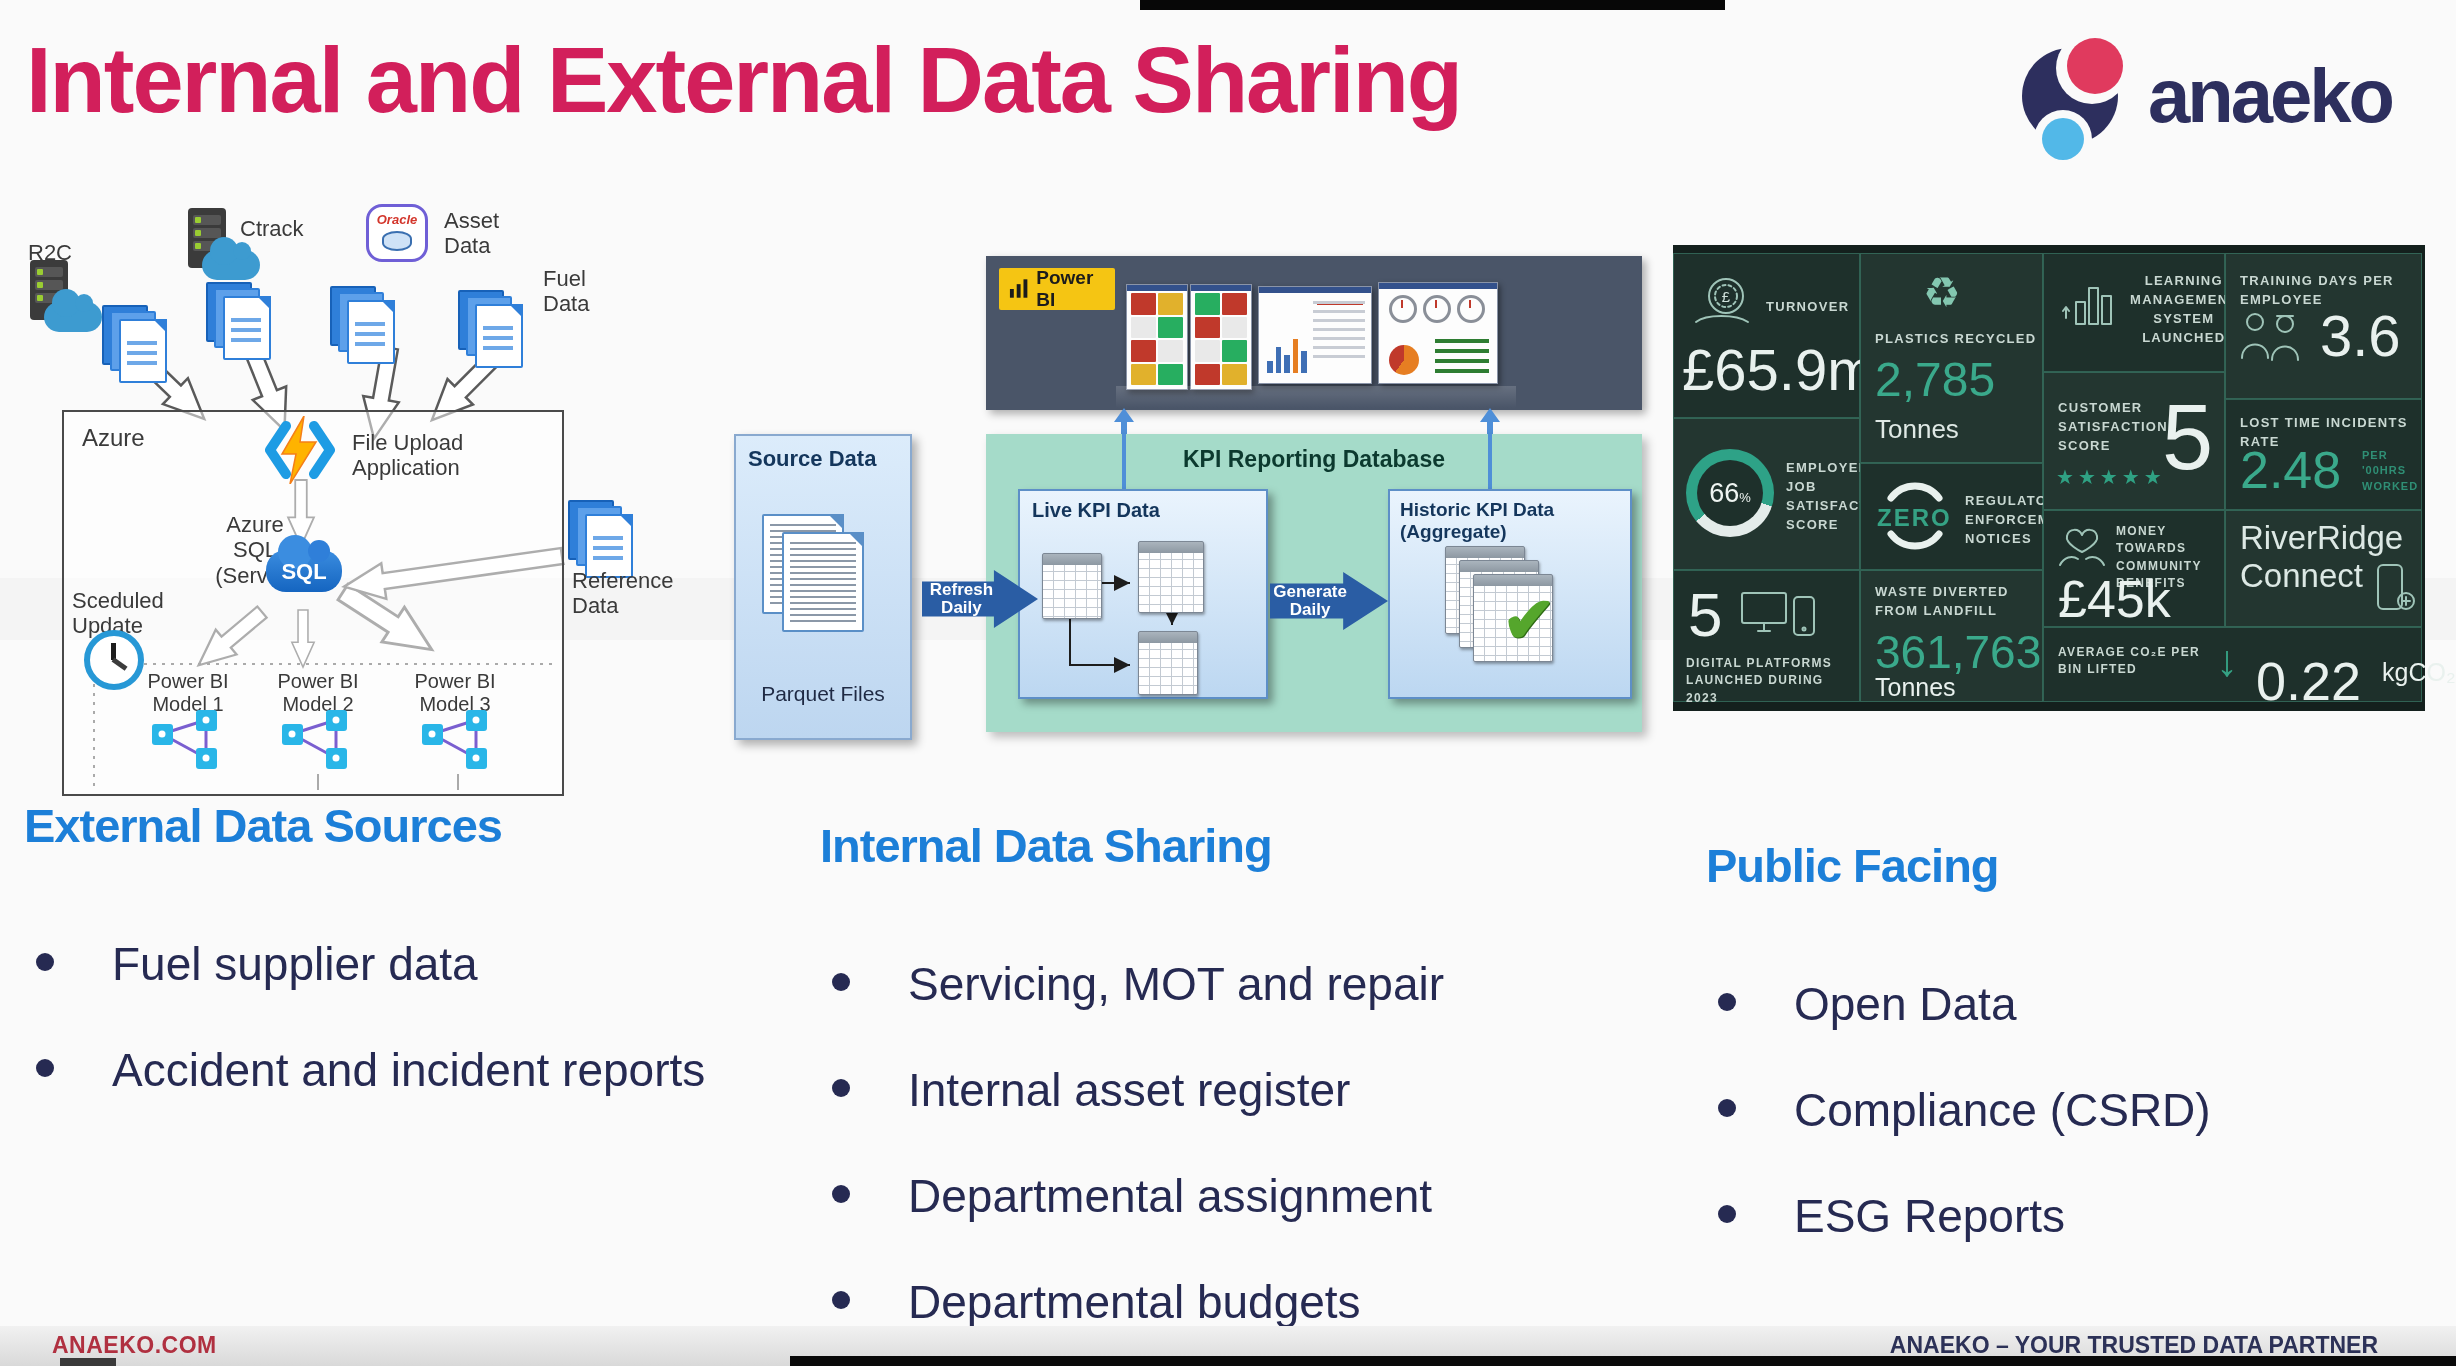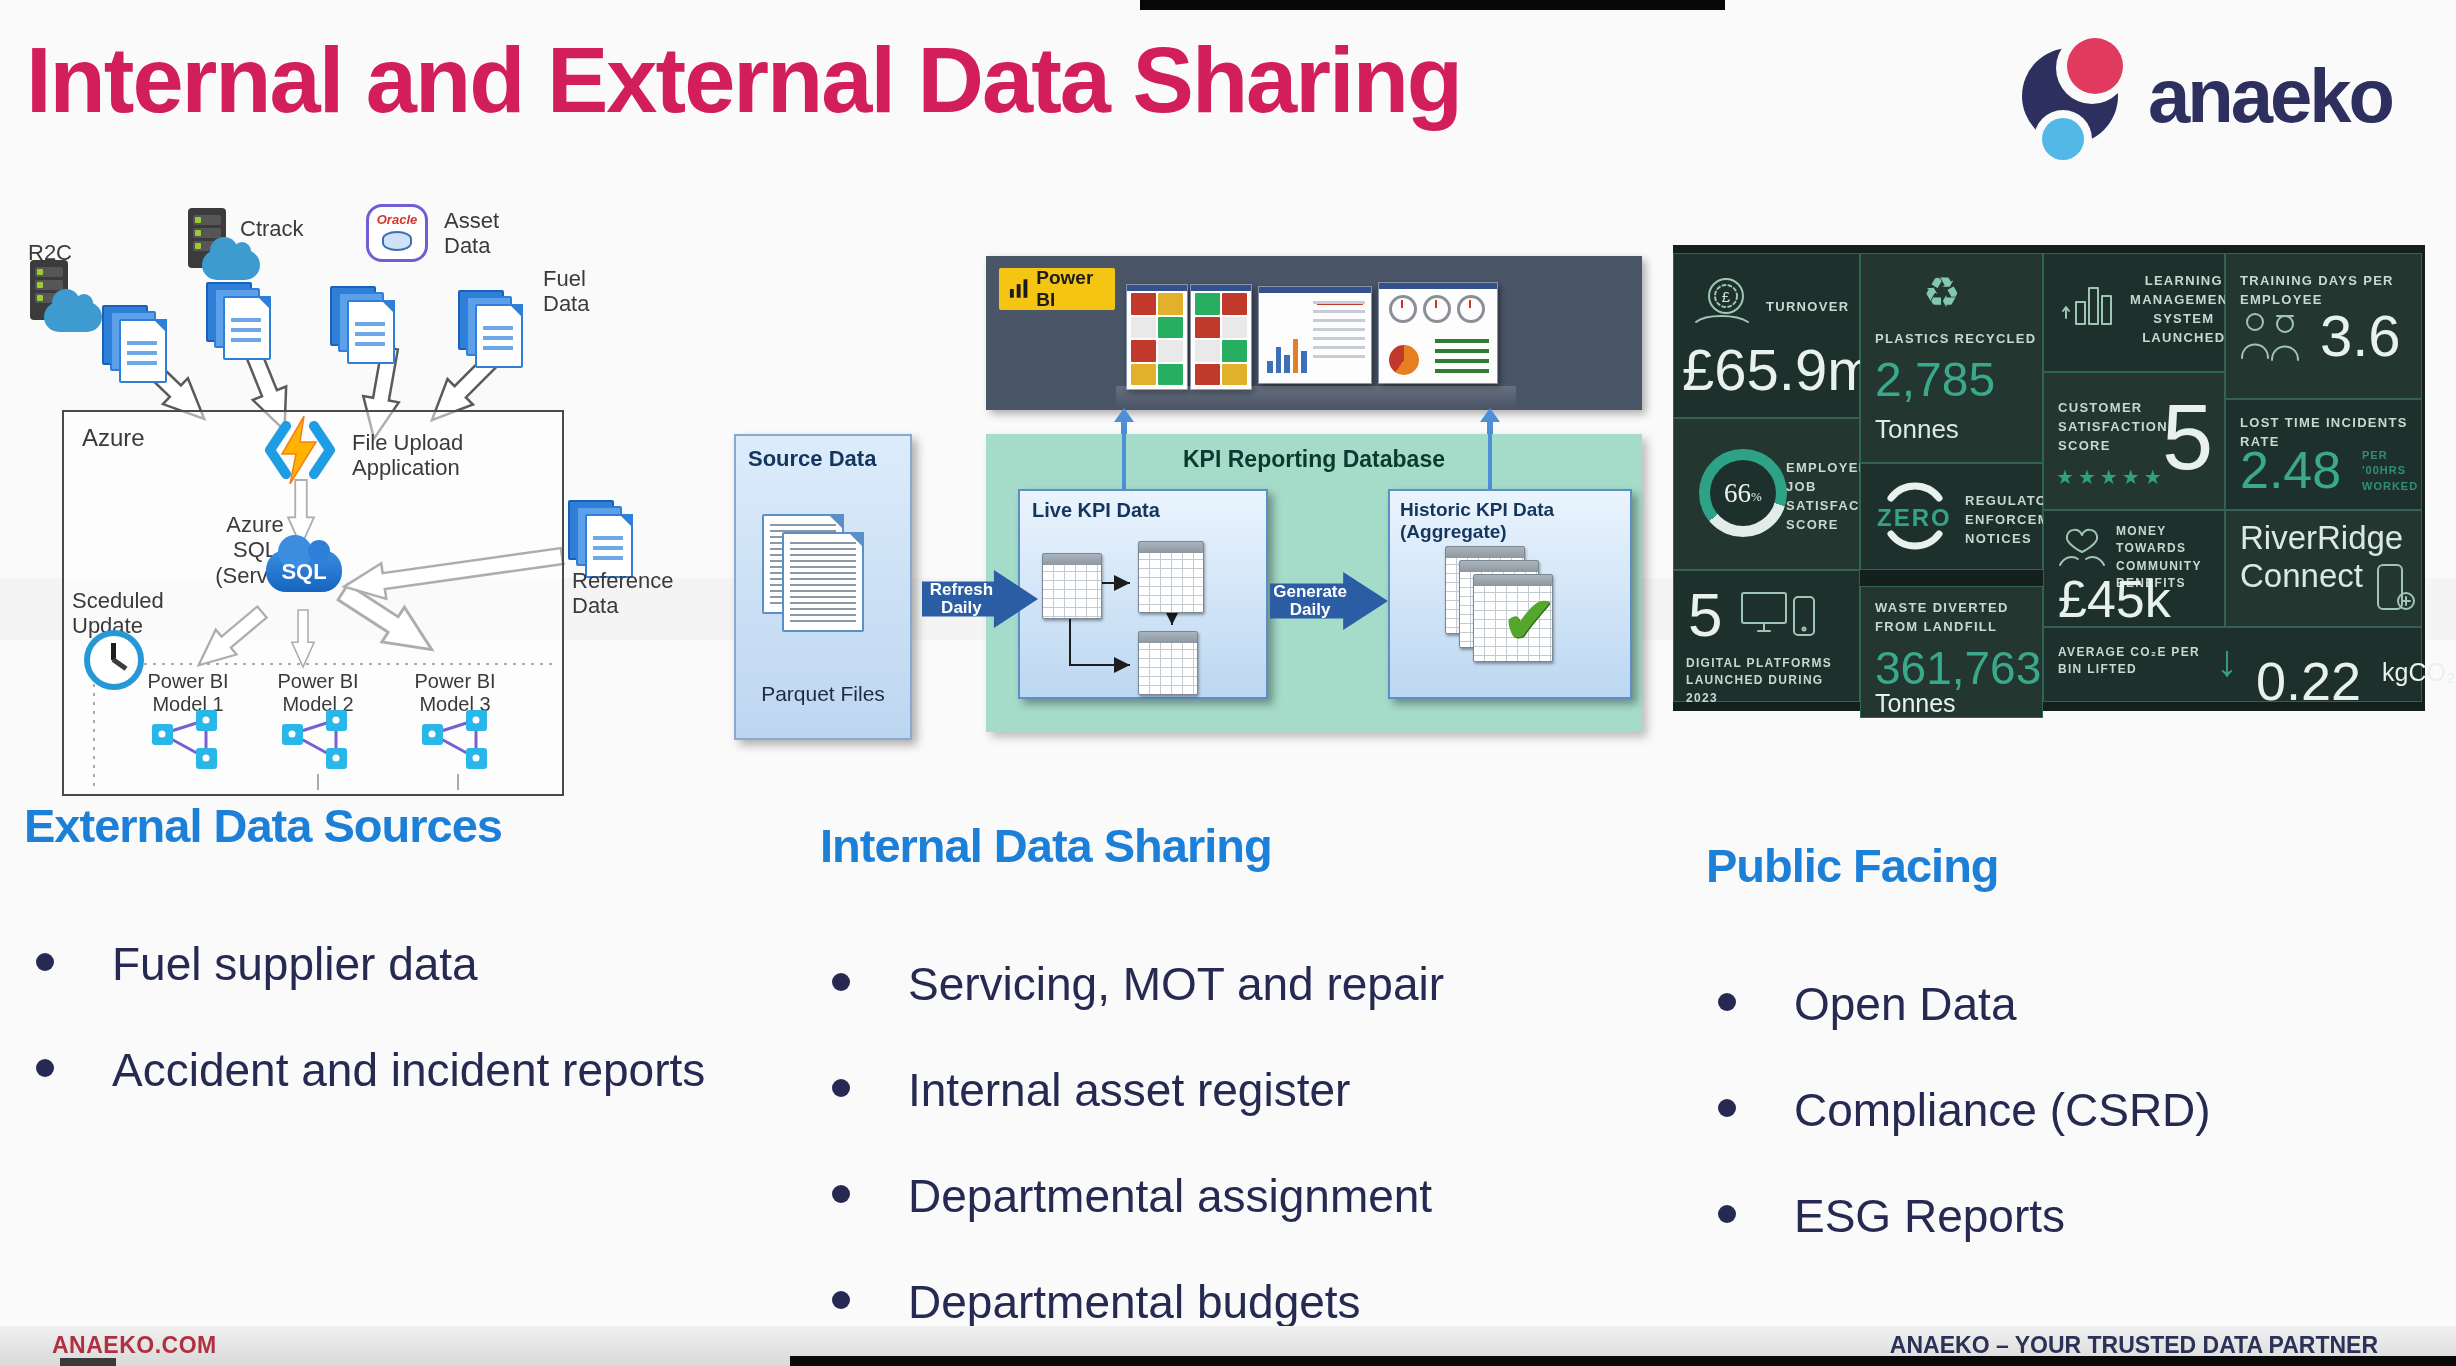--- a/index.html
+++ b/index.html
@@ -387,21 +387,21 @@
       <circle cx="36" cy="24" r="17"></circle>
         <circle cx="36" cy="24" r="11" stroke-dasharray="3,3"></circle>
       <text x="36" y="30" text-anchor="middle" font-size="15" fill="#cfe0da" stroke="none">£</text>
       <path d="M6,50 C16,42 46,42 58,50"></path>
     </svg>
     <div class="abs klabel" style="left:92px;top:44px;">TURNOVER</div>
     <div class="abs kval" style="left:8px;top:82px;font-size:58px;">£65.9m</div>
   </div>
 
   <div class="tile alt" style="left:0;top:173px;width:187px;height:152px;">
-    <div class="abs donut" style="left:25px;top:30px;font-family:Liberation Serif, serif;">
+    <div class="abs donut" style="left:12px;top:30px;">
       <div class="dv">
           <span>66</span>
           <small>%</small>
         </div>
     </div>
     <div class="abs klabel pre" style="left:112px;top:40px;">EMPLOYEE JOB
 SATISFACTION
 SCORE</div>
   </div>
 
@@ -429,21 +429,21 @@
     <svg class="abs" style="left:14px;top:12px" width="80" height="80" viewBox="0 0 80 80">
       <path d="M16,22 A30,30 0 0 1 64,22" stroke="#e9f1ee" stroke-width="7" fill="none" stroke-linecap="round"></path>
       <path d="M64,58 A30,30 0 0 1 16,58" stroke="#e9f1ee" stroke-width="7" fill="none" stroke-linecap="round"></path>
     </svg>
     <div class="abs" style="left:16px;top:40px;font-size:24px;letter-spacing:2px;color:#35a284;font-weight:bold;">ZERO</div>
     <div class="abs klabel pre" style="left:104px;top:28px;">REGULATORY
 ENFORCEMENT
 NOTICES</div>
   </div>
 
-  <div class="tile alt" style="left:187px;top:341px;width:183px;height:132px;">
+  <div class="tile alt" style="left:187px;top:325px;width:183px;height:132px;">
     <div class="abs klabel pre" style="left:14px;top:12px;">WASTE DIVERTED
 FROM LANDFILL</div>
     <div class="abs kteal" style="left:14px;top:54px;font-size:46px;">361,763</div>
     <div class="abs kval" style="left:14px;top:102px;font-size:25px;">Tonnes</div>
   </div>
 
   <div class="tile" style="left:370px;top:8px;width:182px;height:119px;">
     <svg class="abs ico" style="left:18px;top:24px" width="56" height="56" viewBox="0 0 56 56">
       <rect x="14" y="24" width="9" height="22"></rect>
         <rect x="27" y="10" width="9" height="36"></rect>

